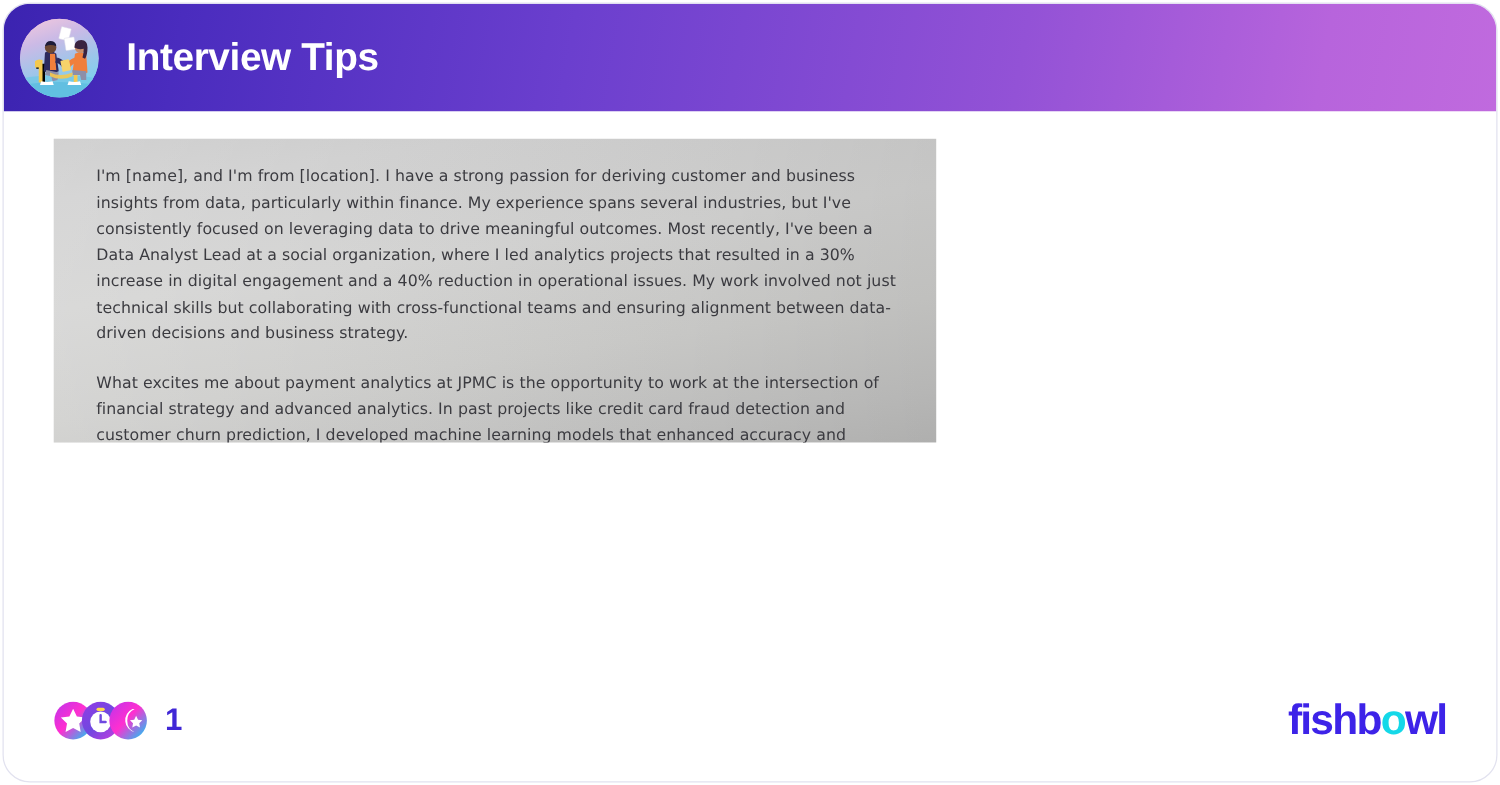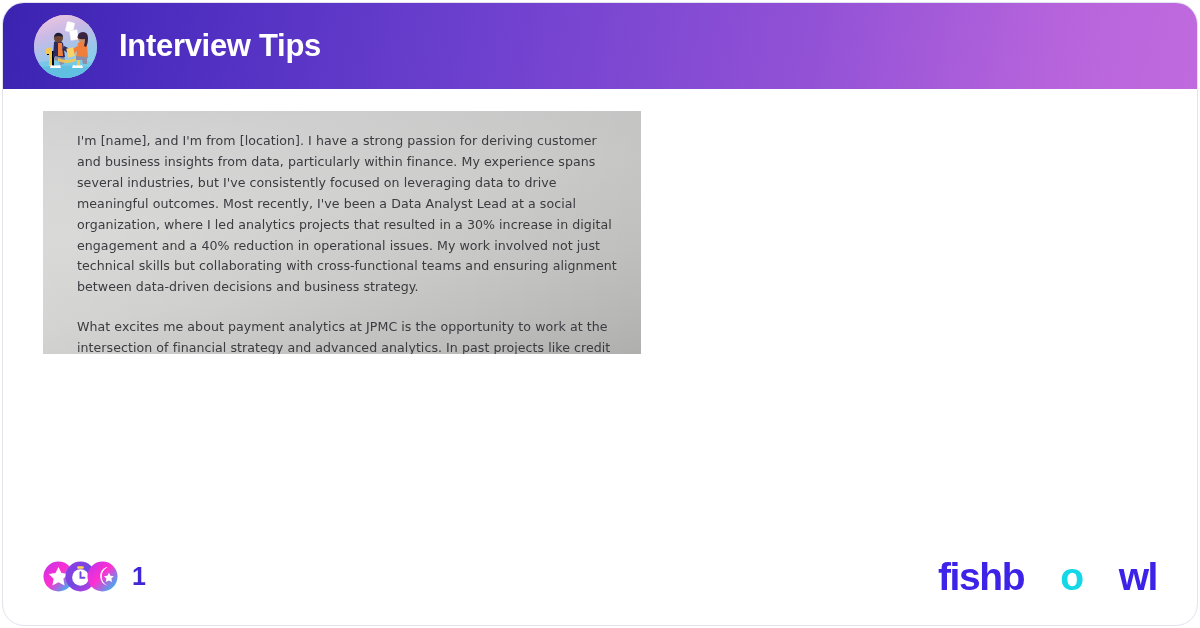--- a/index.html
+++ b/index.html
@@ -27,21 +27,21 @@
   }
 
   
   .header {
     position: relative;
     height: 86px;
     flex: 0 0 86px;
     background: linear-gradient(100deg, #3b23b0 0%, #4a2cbe 12%, #6b3fce 38%, #9352d6 68%, #b764dc 88%, #c06ade 100%);
     display: flex;
     align-items: center;
-    padding-left: 31px;
+    padding-left: 13px;
   }
 
   .header-avatar {
     width: 63px;
     height: 63px;
     border-radius: 50%;
     overflow: hidden;
     flex: 0 0 63px;
     background: linear-gradient(170deg, #f4c7da 0%, #e9bcd6 22%, #bcb6e8 55%, #93c3e8 78%, #7fd0ea 100%);
     position: relative;
@@ -100,21 +100,21 @@
     letter-spacing: -0.45px;
     white-space: nowrap;
     line-height: 1.15;
   }
 
   
   .photo {
     position: relative;
     margin-top: 22px;
     margin-left: 10px;
-    width: 598px;
+    width: 706px;
     height: 243px;
     overflow: hidden;
     background: linear-gradient(172deg, #c9c9c9 0%, #cfcfcf 14%, #d3d3d2 40%, #cdcdcb 66%, #c3c3c2 88%, #bcbcbb 100%);
   }
   .photo::after {
     content: "";
     position: absolute;
     inset: 0;
     background: linear-gradient(100deg, rgba(255,255,255,0.16) 0%, rgba(255,255,255,0.05) 30%, rgba(0,0,0,0.03) 72%, rgba(0,0,0,0.07) 100%);
     pointer-events: none;
@@ -157,28 +157,27 @@
 
   .react-count {
     margin-left: 14px;
     font-size: 25px;
     font-weight: bold;
     color: #4027d6;
     letter-spacing: 0px;
   }
 
   .brand {
-    font-size: 39px;
+    font-size: 34px;
     font-weight: bold;
     color: #3d23e8;
     letter-spacing: -1.4px;
     line-height: 1;
     display: flex;
     align-items: flex-start;
-    gap: 36px;
   }
   .brand .o-cyan { color: #14d8e8; }
 </style>
 </head>
 <body>
 
 <div class="card">
 
   <div class="header">
     <div class="header-avatar">

